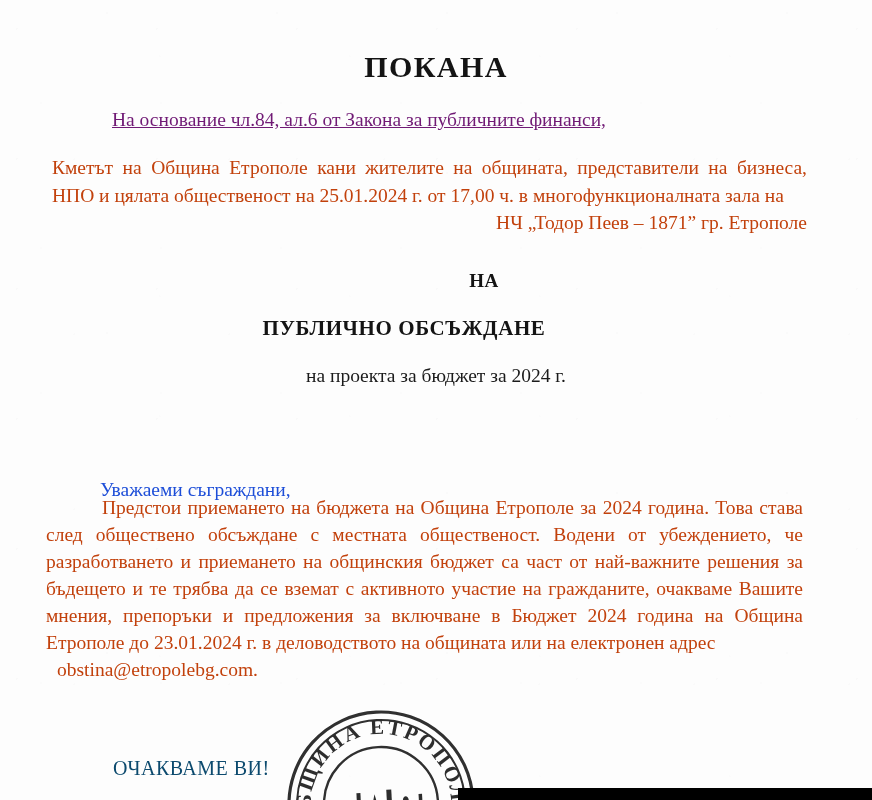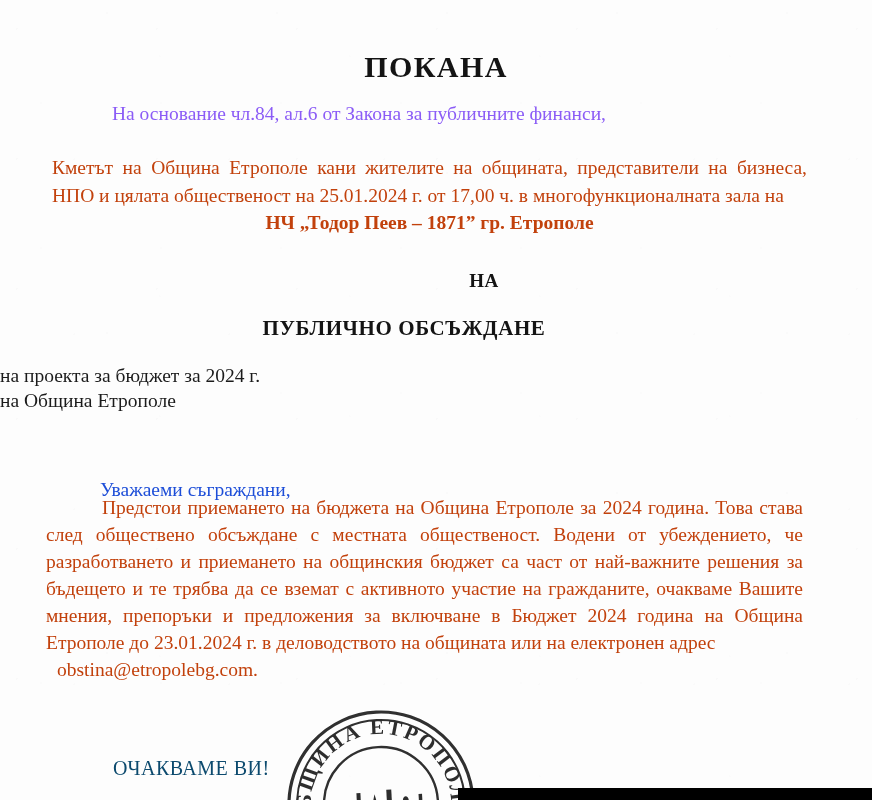--- a/index.html
+++ b/index.html
@@ -49,41 +49,41 @@
     width: 872px;
     text-align: center;
     font-size: 30px;
     font-weight: bold;
     letter-spacing: 1.4px;
     color: #141414;
   }
 
   .legal-basis {
     position: absolute;
-    top: 101px;
+    top: 107px;
     left: 112px;
     width: 660px;
     font-size: 19.5px;
     line-height: 26px;
-    color: #8b5cf6;
+    color: #701a75;
+    text-decoration: underline;
   }
 
   .invite-block {
     position: absolute;
     top: 154px;
     left: 52px;
     width: 755px;
     font-size: 19.5px;
     line-height: 27.5px;
     text-align: justify;
     color: #c2410c;
   }
   .invite-block .last-line {
-    text-align: center;
-    font-weight: bold;
+    text-align: right;
   }
 
   .heading-na {
     position: absolute;
     top: 270px;
     left: 0;
     width: 872px;
     text-align: center;
     font-size: 19px;
     font-weight: bold;
@@ -102,21 +102,21 @@
     font-weight: bold;
     letter-spacing: 0.6px;
     color: #141414;
   }
 
   .subject-detail {
     position: absolute;
     top: 363px;
     left: 0;
     width: 872px;
-    text-align: left;
+    text-align: center;
     font-size: 19.5px;
     line-height: 25px;
     color: #1b1b1b;
   }
 
   .salutation {
     position: absolute;
     top: 448px;
     left: 100px;
     font-size: 19.5px;
@@ -192,21 +192,20 @@
     <span>НПО и цялата общественост на 25.01.2024 г. от 17,00 ч. в многофункционалната зала на</span>
     <div class="last-line">НЧ „Тодор Пеев – 1871” гр. Етрополе</div>
   </div>
 
   <div class="heading-na">НА</div>
 
   <div class="heading-subject">ПУБЛИЧНО ОБСЪЖДАНЕ</div>
 
   <div class="subject-detail">
     <div>на проекта за бюджет за 2024 г.</div>
-    <div>на Община Етрополе</div>
   </div>
 
   <div class="salutation">Уважаеми съграждани,</div>
 
   <div class="body-text">
     <span>Предстои приемането на бюджета на Община Етрополе за 2024 година. Това става след обществено обсъждане с местната общественост. Водени от убеждението, че разработването и приемането на общинския бюджет са част от най-важните решения за бъдещето и те трябва да се вземат с активното участие на гражданите, очакваме Вашите мнения, препоръки и предложения за включване в Бюджет 2024 година на Община Етрополе до 23.01.2024 г. в деловодството на общината или на електронен адрес</span>
     <span class="tail">obstina@etropolebg.com.</span>
   </div>
 
   <div class="closing">ОЧАКВАМЕ ВИ!</div>

